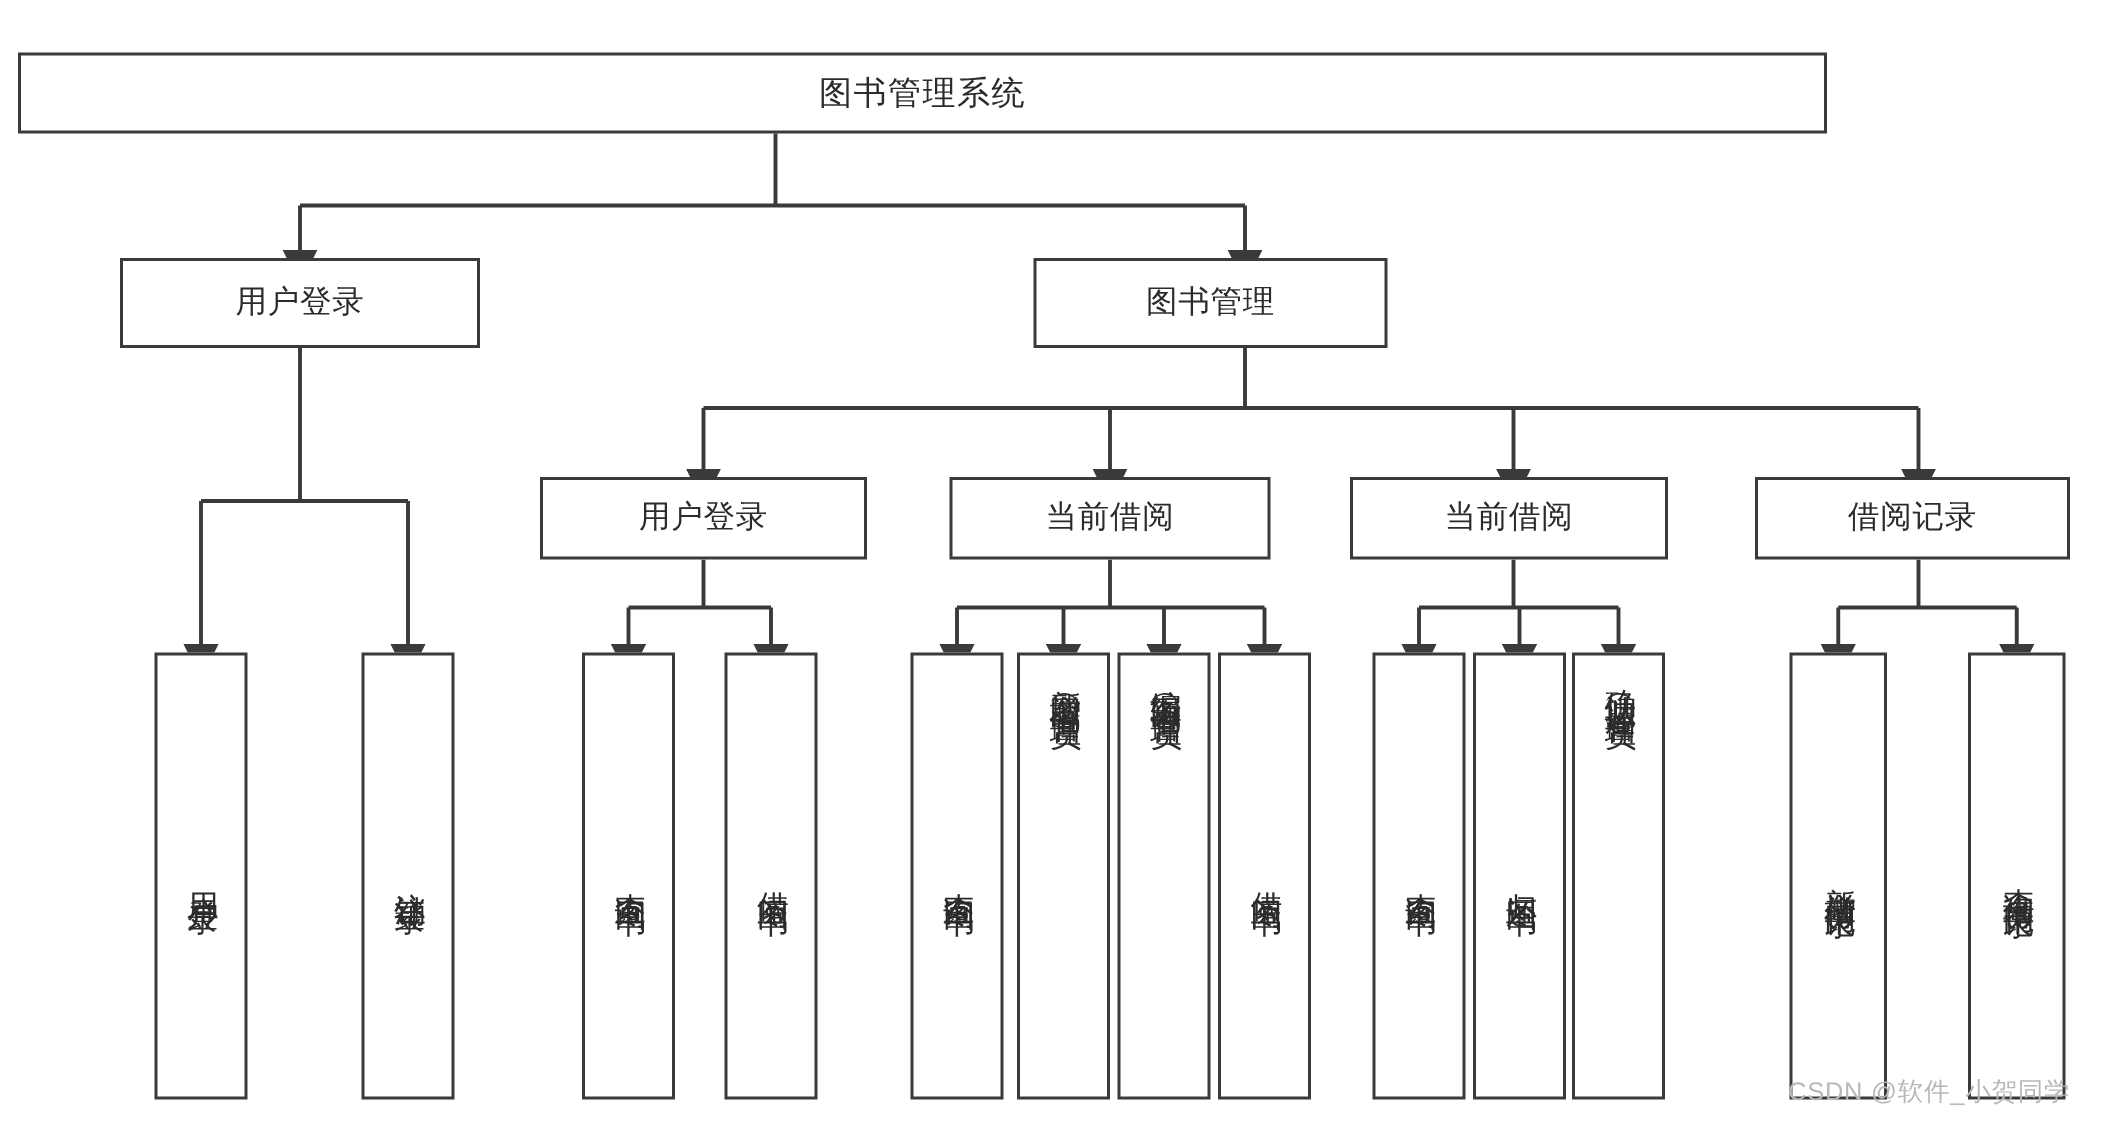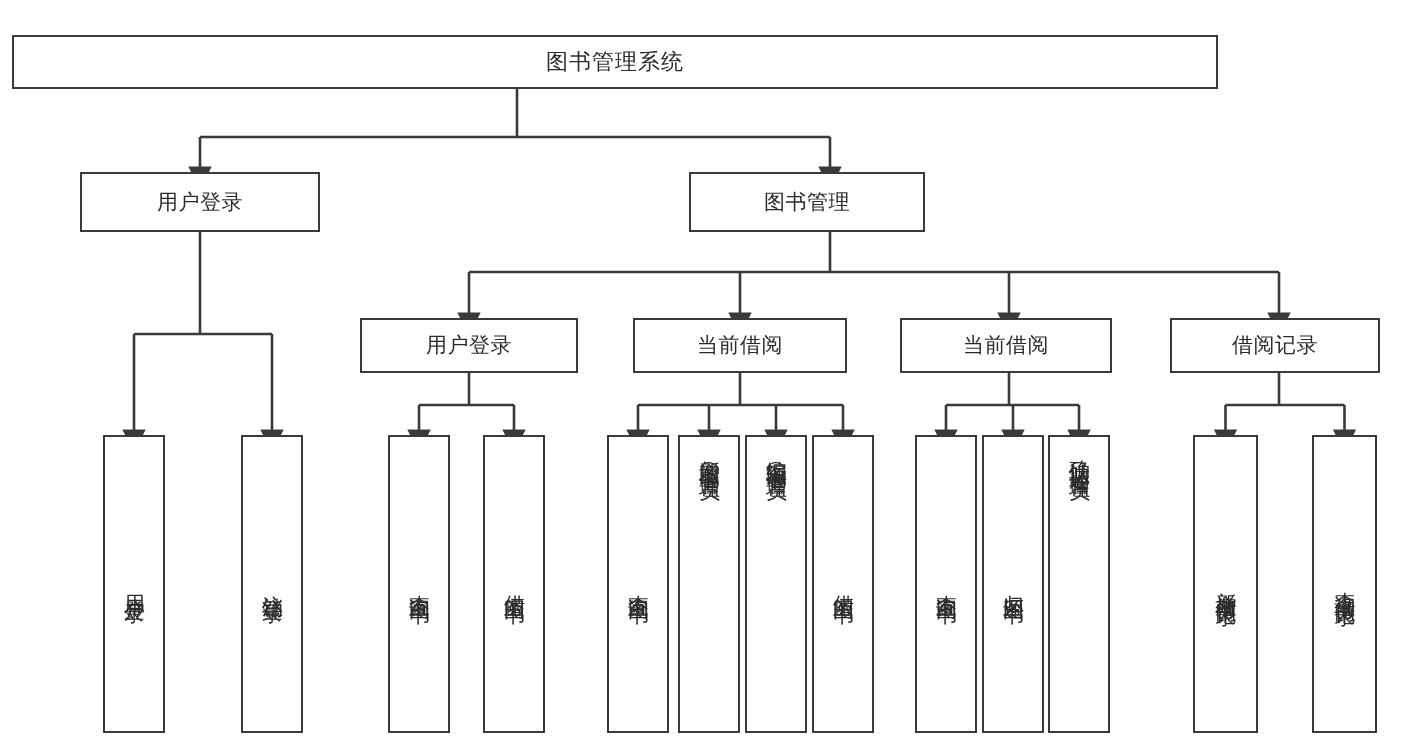--- a/index.html
+++ b/index.html
@@ -179,13 +179,14 @@
       <div class="node vertical" style="left: 1048px; top: 435px; width: 62px; height: 298px;">
         <span class="label">确认归还（管理员）</span>
       </div>
       <div class="node vertical centered" style="left: 1193px; top: 435px; width: 65px; height: 298px;">
         <span class="label">新增借阅记录</span>
       </div>
       <div class="node vertical centered" style="left: 1312px; top: 435px; width: 65px; height: 298px;">
         <span class="label">查询借阅记录</span>
       </div>
     </div>
+  <div class="watermark" style="left: 1192px; top: 716px;">CSDN @软件_小贺同学</div>
 </div>
 
 </body></html>

